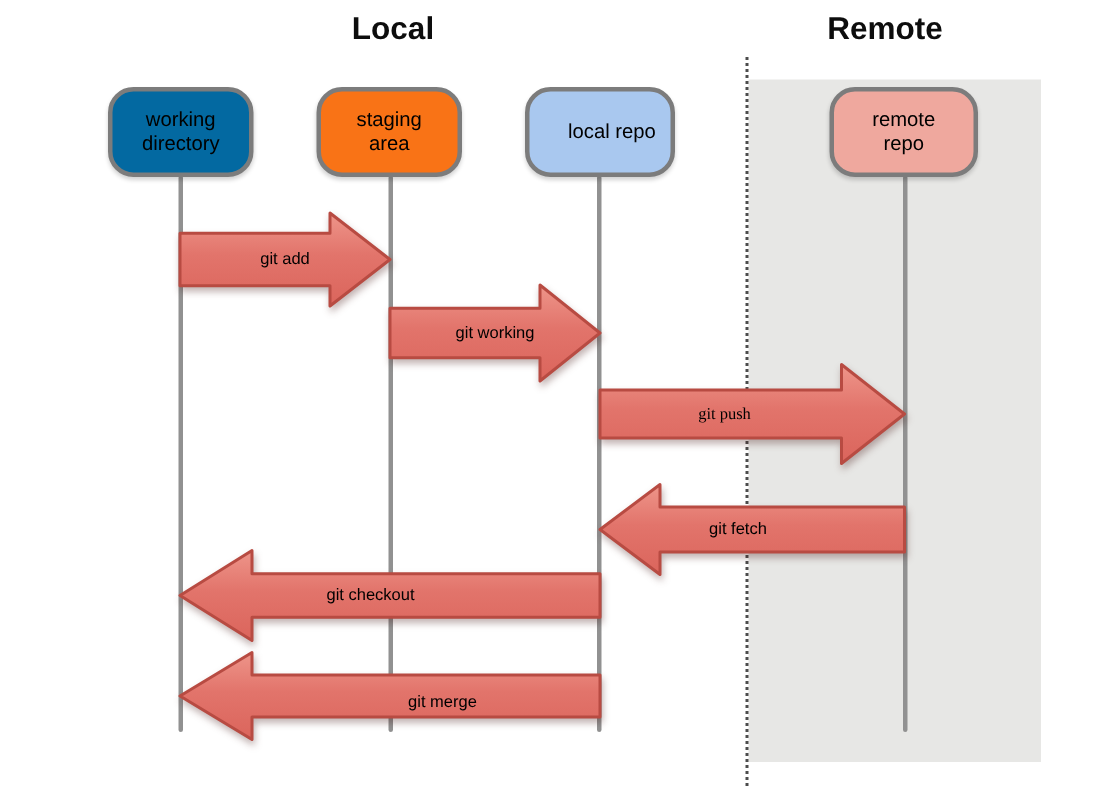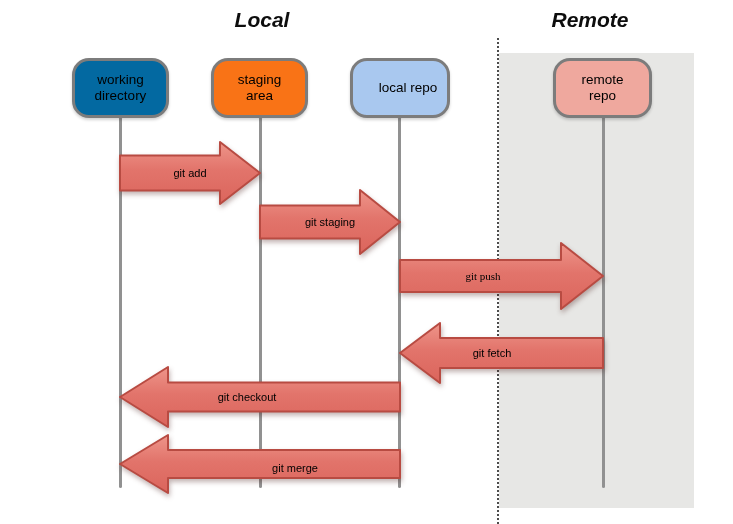--- a/index.html
+++ b/index.html
@@ -17,21 +17,20 @@
   }
   .section-title {
     position: absolute;
     top: 8px;
     transform: translateX(-50%);
     font-size: 21px;
     font-weight: bold;
     color: #0d0d0d;
     z-index: 6;
     white-space: nowrap;
-    font-style: italic;
   }
   .title-local  { left: 262px; }
   .title-remote { left: 590px; }
 
   .remote-bg {
     position: absolute;
     left: 499px;
     top: 53px;
     width: 195px;
     height: 455px;
@@ -154,21 +153,21 @@
       <polygon points="0,13.5 100,13.5 100,0 140,31 100,62 100,48.5 0,48.5" fill="url(#arrowGradient)" stroke="#b84b42" stroke-width="2" stroke-linejoin="round"></polygon>
     </svg>
   </div>
   <span class="arrow-label" style="left:190px; top:173px;">git add</span>
 
   <div class="arrow" style="left:260px; top:190px;">
     <svg width="140" height="64">
       <polygon points="0,15.5 100,15.5 100,0 140,32 100,64 100,48.5 0,48.5" fill="url(#arrowGradient)" stroke="#b84b42" stroke-width="2" stroke-linejoin="round"></polygon>
     </svg>
   </div>
-  <span class="arrow-label" style="left:330px; top:222px;">git staging</span>
+  <span class="arrow-label" style="left:330px; top:222px;">git working</span>
 
   <div class="arrow" style="left:400px; top:243px;">
     <svg width="203" height="66">
       <polygon points="0,17 161,17 161,0 203,33 161,66 161,49 0,49" fill="url(#arrowGradient)" stroke="#b84b42" stroke-width="2" stroke-linejoin="round"></polygon>
     </svg>
   </div>
   <span class="arrow-label" style="left:483px; top:276px;font-family:Liberation Serif, serif;">git push</span>
 
   <div class="arrow" style="left:400px; top:323px;">
     <svg width="203" height="60">

